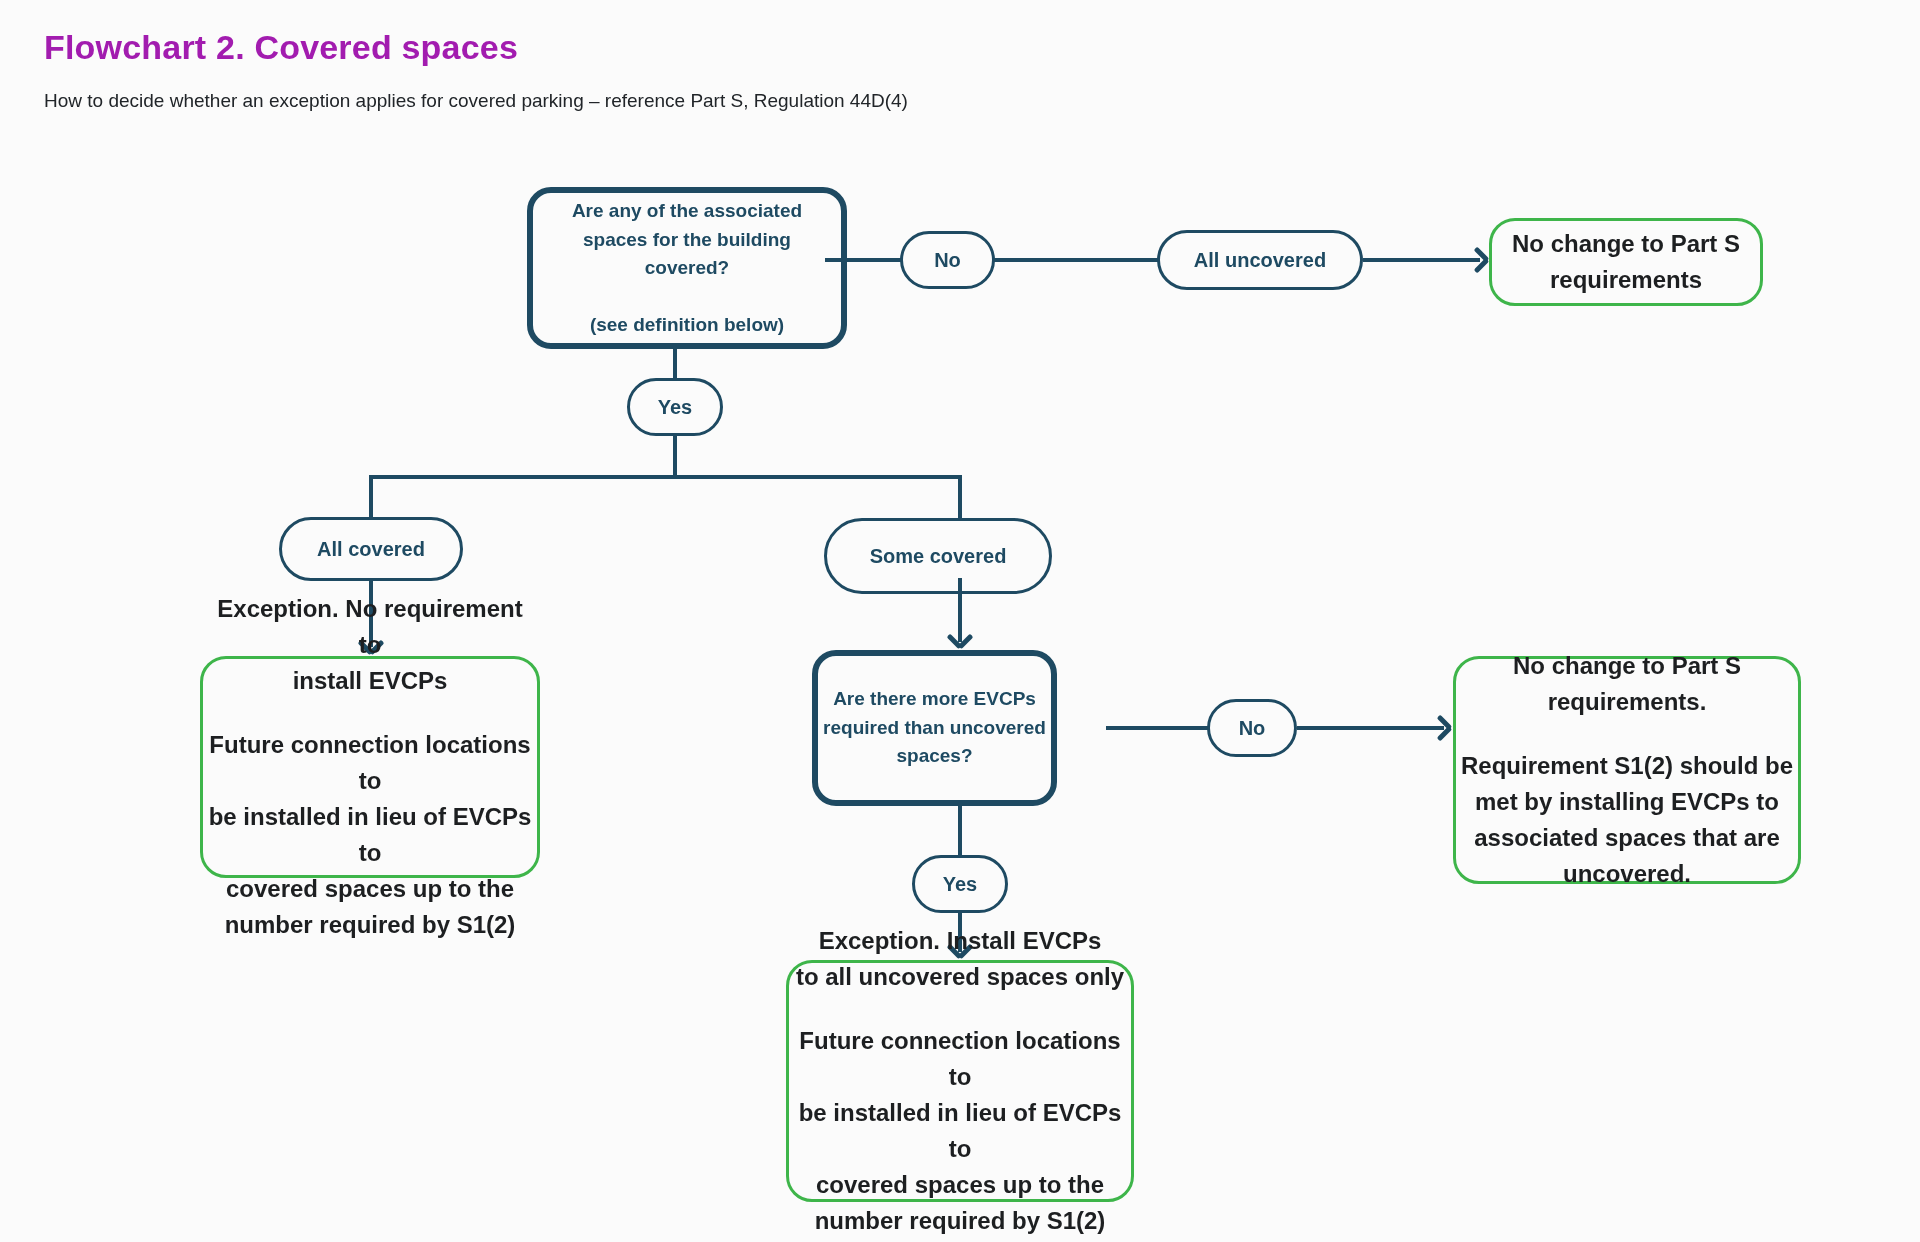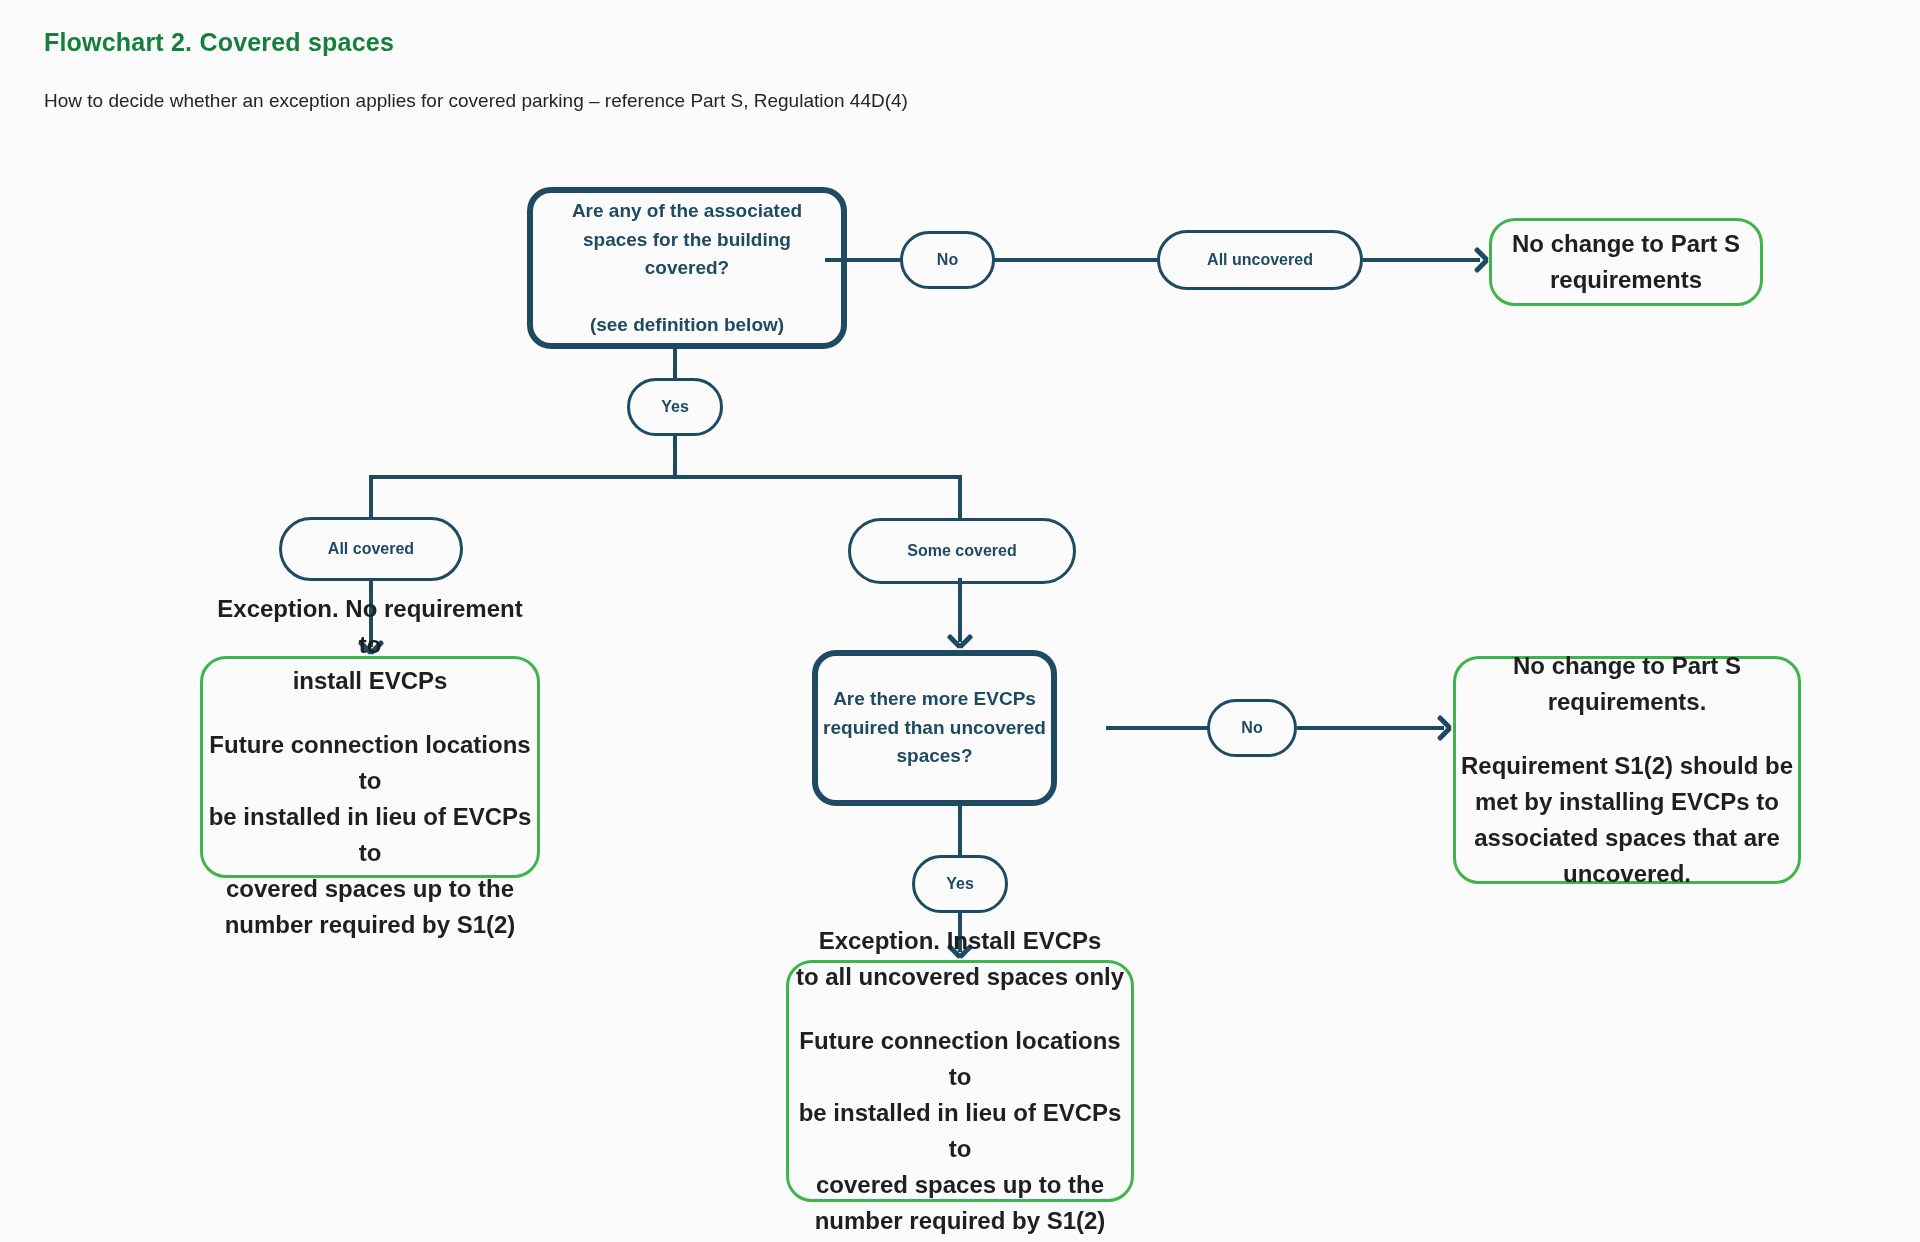--- a/index.html
+++ b/index.html
@@ -16,23 +16,23 @@
   .canvas {
     position: relative;
     width: 1920px;
     height: 1242px;
     background: var(--bg);
     overflow: hidden;
   }
   .title {
     position: absolute;
     left: 44px; top: 28px;
-    font-size: 25px;
+    font-size: 34px;
     font-weight: 700;
-    color: #15803d;
+    color: #a21caf;
     letter-spacing: 0.2px;
   }
   .subtitle {
     position: absolute;
     left: 44px; top: 90px;
     font-size: 19px;
     font-weight: 400;
     color: #212529;
   }
   .node {
@@ -54,21 +54,21 @@
     color: var(--navy);
     font-weight: 700;
     font-size: 19px;
     line-height: 1.5;
   }
   .pill {
     border: 3.5px solid var(--navy);
     border-radius: 999px;
     color: var(--navy);
     font-weight: 700;
-    font-size: 16px;
+    font-size: 20px;
     line-height: 1.2;
   }
   .outcome {
     border: 3px solid var(--green);
     border-radius: 26px;
     color: var(--text);
     font-weight: 700;
     font-size: 24px;
     line-height: 1.5;
   }
@@ -131,21 +131,21 @@
   </div>
   <div class="line" style="left:673px; top:434px; width:4px; height:43px;"></div>
 
   <div class="line" style="left:369px; top:475px; width:593px; height:4px;"></div>
   <div class="line" style="left:369px; top:475px; width:4px; height:44px;"></div>
   <div class="line" style="left:958px; top:475px; width:4px; height:45px;"></div>
 
   <div class="node pill" style="left:279px; top:517px; width:184px; height:64px;">
     <p>All covered</p>
   </div>
-  <div class="node pill" style="left:848px; top:518px; width:228px; height:66px;">
+  <div class="node pill" style="left:824px; top:518px; width:228px; height:76px;">
     <p>Some covered</p>
   </div>
 
   <div class="line" style="left:369px; top:581px; width:4px; height:66px;"></div>
   <div class="chev" style="left:358px; top:631px;"></div>
   <div class="node outcome" style="left:200px; top:656px; width:340px; height:222px;">
     <p>Exception. No requirement to
 install EVCPs</p>
     <p>Future connection locations to
 be installed in lieu of EVCPs to

